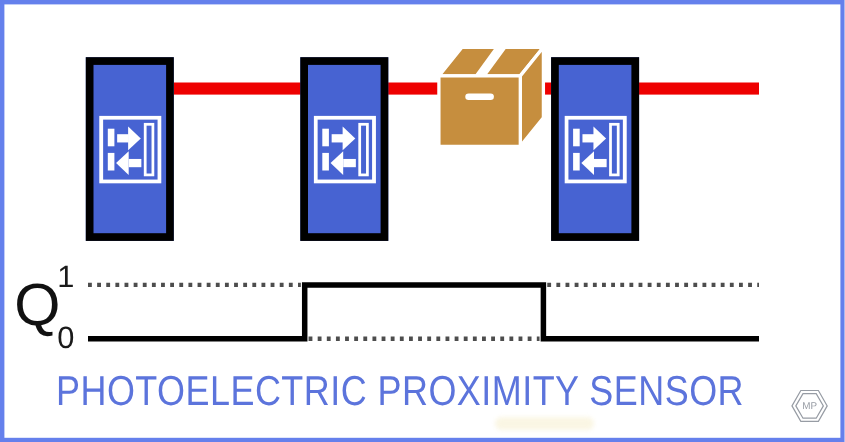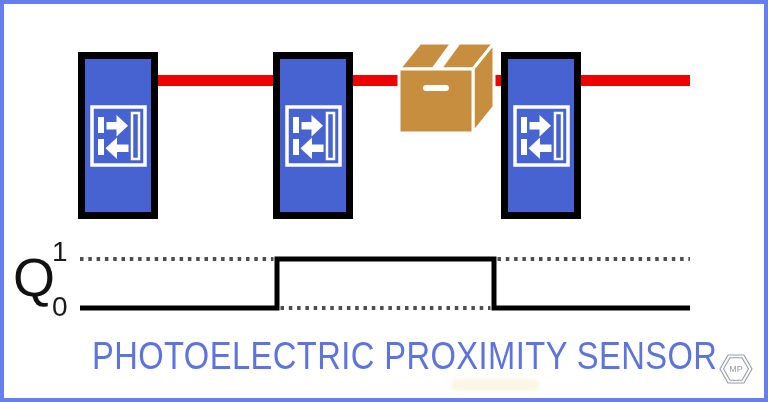--- a/index.html
+++ b/index.html
@@ -19,21 +19,21 @@
     display:flex;align-items:center;justify-content:center;z-index:3;
   }
   .sensor-1{left:78px;} .sensor-2{left:273px;} .sensor-3{left:501px;}
   .box-svg{position:absolute;left:396px;top:34px;z-index:2;}
   .timing-svg{position:absolute;left:0;top:0;z-index:4;pointer-events:none;}
   .q-label{position:absolute;left:13px;top:250px;font-size:54px;line-height:1;color:#111;z-index:5;}
   .hi-label{position:absolute;left:52px;top:238px;font-size:28px;line-height:1;color:#1a1a1a;z-index:5;}
   .lo-label{position:absolute;left:52px;top:293px;font-size:28px;line-height:1;color:#1a1a1a;z-index:5;}
   .title-row{
     position:absolute;left:0;top:333px;width:768px;height:46px;
-    display:flex;align-items:center;justify-content:flex-end;z-index:10;
+    display:flex;align-items:center;justify-content:flex-start;z-index:10;
   }
   .title-text{
     font-family:"Liberation Sans", sans-serif;font-weight:100;font-size:38px;
     letter-spacing:0.5px;color:var(--title);white-space:nowrap;
     transform:scaleX(0.86);transform-origin:center;
   }
   .logo{position:absolute;left:718px;top:352px;z-index:11;}
   .logo text{font-family:"Liberation Sans", sans-serif;}
   .watermark{
     position:absolute;left:450px;top:379px;width:90px;height:12px;border-radius:6px;

